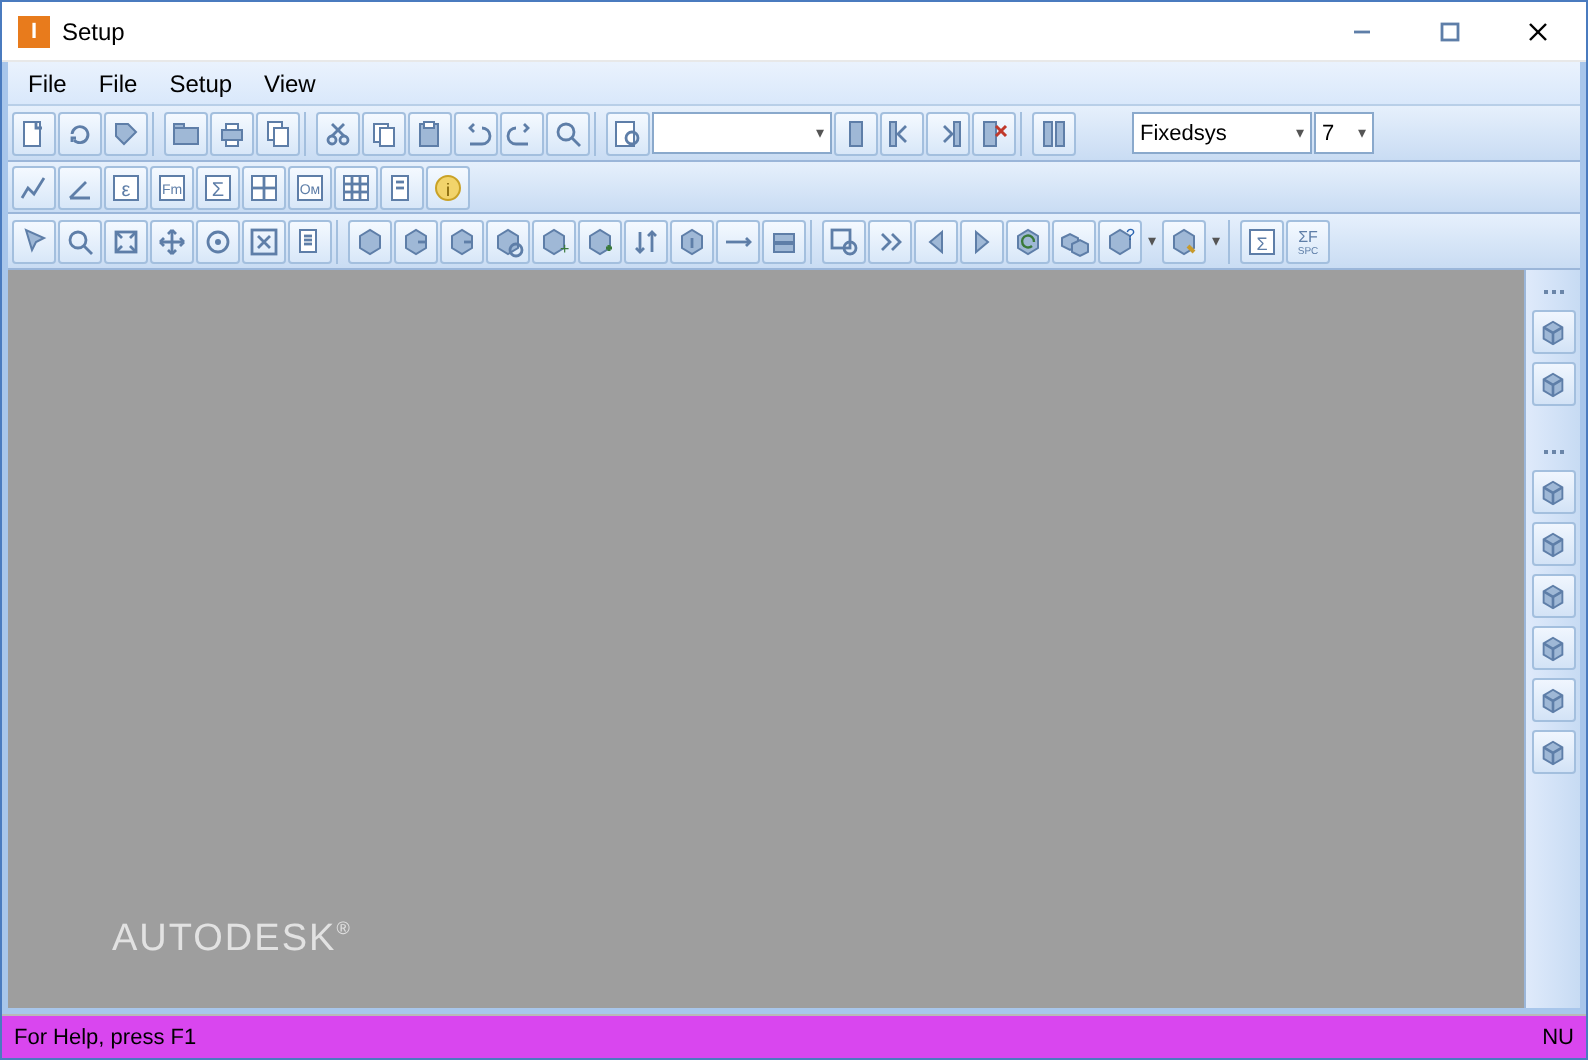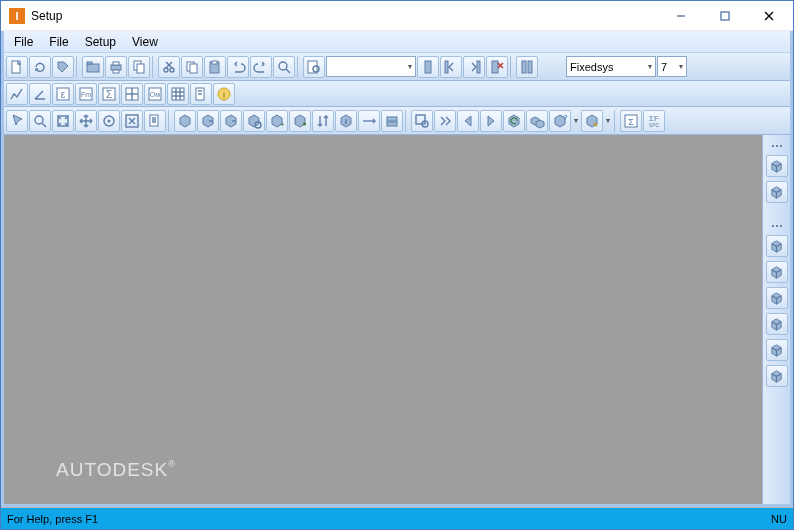--- a/index.html
+++ b/index.html
@@ -27,21 +27,21 @@
 .canvas { flex:1; background:#9e9e9e; position:relative; margin-right:28px; }
 .watermark { position:absolute; left:18px; bottom:24px; color:rgba(255,255,255,0.7); font-family:Arial,sans-serif; line-height:1.05;margin-left:34px; }
 .wm-line1 { font-size:19px; letter-spacing:1px; font-weight:300; }
 .wm-line2 { font-size:23px; letter-spacing:1px; font-weight:400; }
 .reg { font-size:9px; vertical-align:top; }
 .rightbar { position:absolute; right:0; top:0; bottom:0; width:28px; background:linear-gradient(90deg,#dfeafb,#c7dbf3); display:flex; flex-direction:column; align-items:center; padding-top:8px; gap:4px; border-left:1px solid #9bb6d9; }
 .rbtn { width:22px; height:22px; background:linear-gradient(#f0f6fe,#d3e3f6); border:1px solid #a3bfde; border-radius:2px; display:flex; align-items:center; justify-content:center; }
 .rbtn svg { width:15px; height:15px; }
 .dotrow { width:20px; height:4px; display:flex; justify-content:center; gap:2px; margin:2px 0; }
 .dotrow span { width:2px; height:2px; background:#6a85a8; }
-.statusbar { height:22px; background:#0ea5e9; border-top:1px solid #b8b8b8; display:flex; align-items:center; font-size:11px; padding:0 6px; }
+.statusbar { height:22px; background:#d946ef; border-top:1px solid #b8b8b8; display:flex; align-items:center; font-size:11px; padding:0 6px; }
 .statusbar .right { margin-left:auto;text-align:center; }
 .ic { stroke:#5e7ea8; stroke-width:1.4; fill:none; }
 .icf { fill:#9fb8d6; stroke:#5e7ea8; stroke-width:1; }
 </style>
 </head>
 <body>
 
 <div class="window">
   <div class="titlebar">
     <div class="app-icon">I</div>

